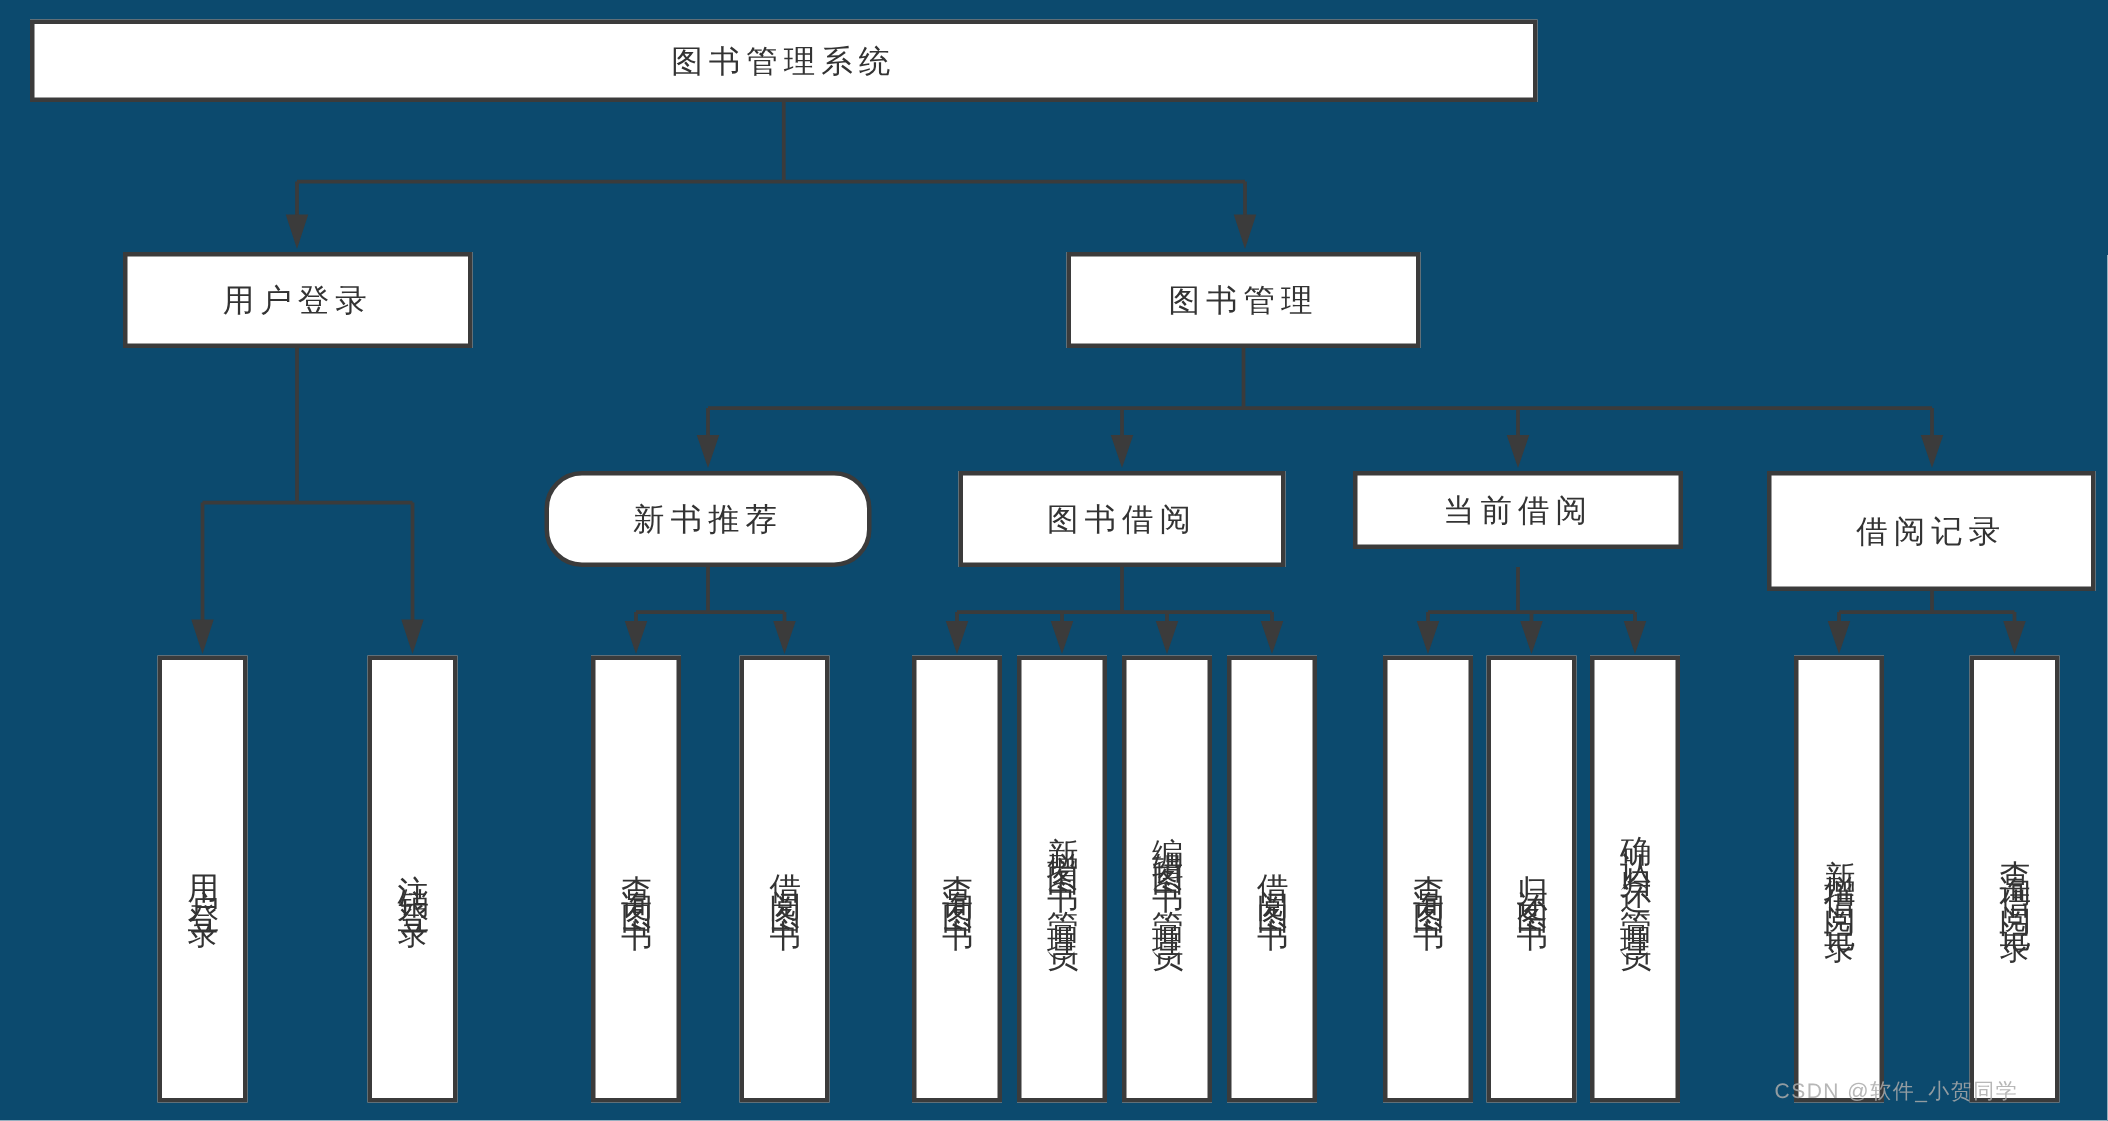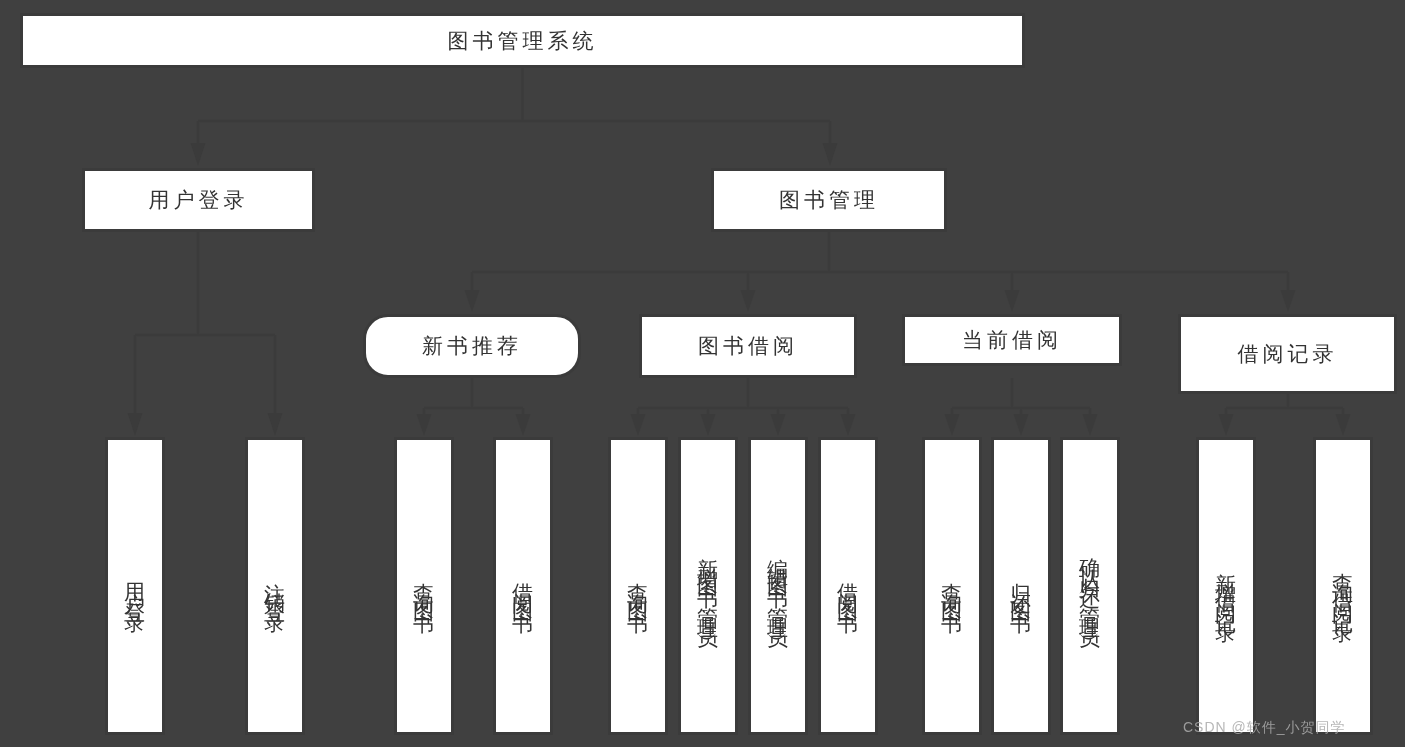--- a/index.html
+++ b/index.html
@@ -1,20 +1,20 @@
 <!DOCTYPE html>
 <html><head>
 <meta charset="utf-8">
 <style>
   html, body { margin: 0; padding: 0; background: #ffffff; }
   #stage {
     position: relative;
     width: 1405px;
     height: 747px;
-    background: #404040;
+    background: #0c4a6e;
     font-family: "Liberation Sans", "DejaVu Sans", sans-serif;
     overflow: hidden;
   }
   #connectors {
     position: absolute;
     left: 0; top: 0;
     width: 1405px; height: 747px;
   }
   .box {
     position: absolute;

